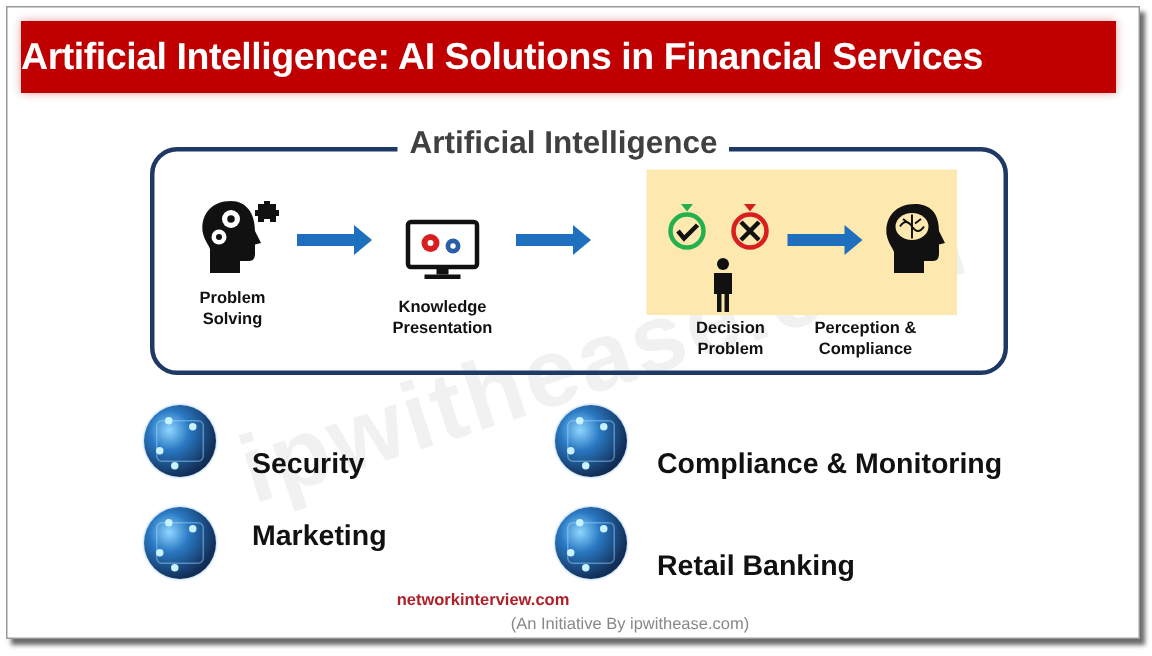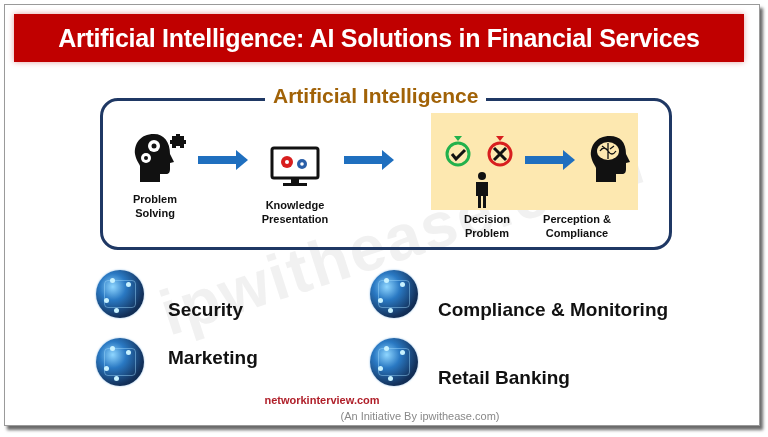--- a/index.html
+++ b/index.html
@@ -1,21 +1,21 @@
 <!DOCTYPE html>
 <html><head>
 <meta charset="utf-8">
 <style>
   html, body { margin:0; padding:0; }
   body { width:768px; height:437px; background:#ffffff; position:relative; overflow:hidden; font-family:"Liberation Sans", sans-serif; }
   .frame { position:absolute; left:4px; top:4px; width:754px; height:420px; background:#fff; border:1px solid #9a9a9a; box-shadow:3px 4px 3px #6b6b6b; }
-  .title-bar { position:absolute; left:14px; top:14px; width:730px; height:48px; background:#c00000; box-shadow:0 0 6px #e3a0a0; display:flex; align-items:center; justify-content:center; }
+  .title-bar { position:absolute; left:14px; top:14px; width:730px; height:48px; background:#c00000; box-shadow:0 0 6px #e3a0a0; display:flex; align-items:center; }
   .title-bar span { color:#fff; font-weight:bold; font-size:25px; letter-spacing:-0.3px; font-family:"Liberation Sans", sans-serif; }
   .ai-box { position:absolute; left:100px; top:98px; width:566px; height:146px; border:3px solid #1f3864; border-radius:18px; }
-  .ai-box-title { position:absolute; left:265px; top:84px; background:#fff; padding:0 8px; font-size:21px; font-weight:bold; color:#a16207; }
+  .ai-box-title { position:absolute; left:265px; top:84px; background:#fff; padding:0 8px; font-size:21px; font-weight:bold; color:#404040; }
   .highlight { position:absolute; left:431px; top:113px; width:207px; height:97px; background:#fde8b0; }
   .stage-label { position:absolute; font-size:11px; font-weight:bold; color:#111; text-align:center; line-height:14px; }
   .arrow { position:absolute; height:8px; background:#1f6fbf; }
   .arrow::after { content:""; position:absolute; right:-10px; top:-6px; border-left:12px solid #1f6fbf; border-top:10px solid transparent; border-bottom:10px solid transparent; }
   .icon { position:absolute; }
   .globe { position:absolute; width:48px; height:48px; border-radius:50%; background:radial-gradient(circle at 35% 35%, #8fd6ff 0%, #2a79c3 30%, #12305a 70%, #0a1a33 100%); box-shadow:0 0 2px #7fb6e6; }
   .globe::before { content:""; position:absolute; left:8px; top:10px; width:30px; height:26px; border:1px solid rgba(160,220,255,0.45); border-radius:4px; }
   .globe::after { content:""; position:absolute; left:14px; top:8px; width:5px; height:5px; border-radius:50%; background:#c8f2ff; box-shadow:16px 4px 0 #c8f2ff, -6px 20px 0 #c8f2ff, 4px 30px 0 #c8f2ff; }
   .app-label { position:absolute; font-size:19px; font-weight:bold; color:#111;margin-top:15px; }
   .footer-site { position:absolute; left:0; width:644px; top:394px; text-align:center; font-size:11px; font-weight:bold; color:#b0202a; }

